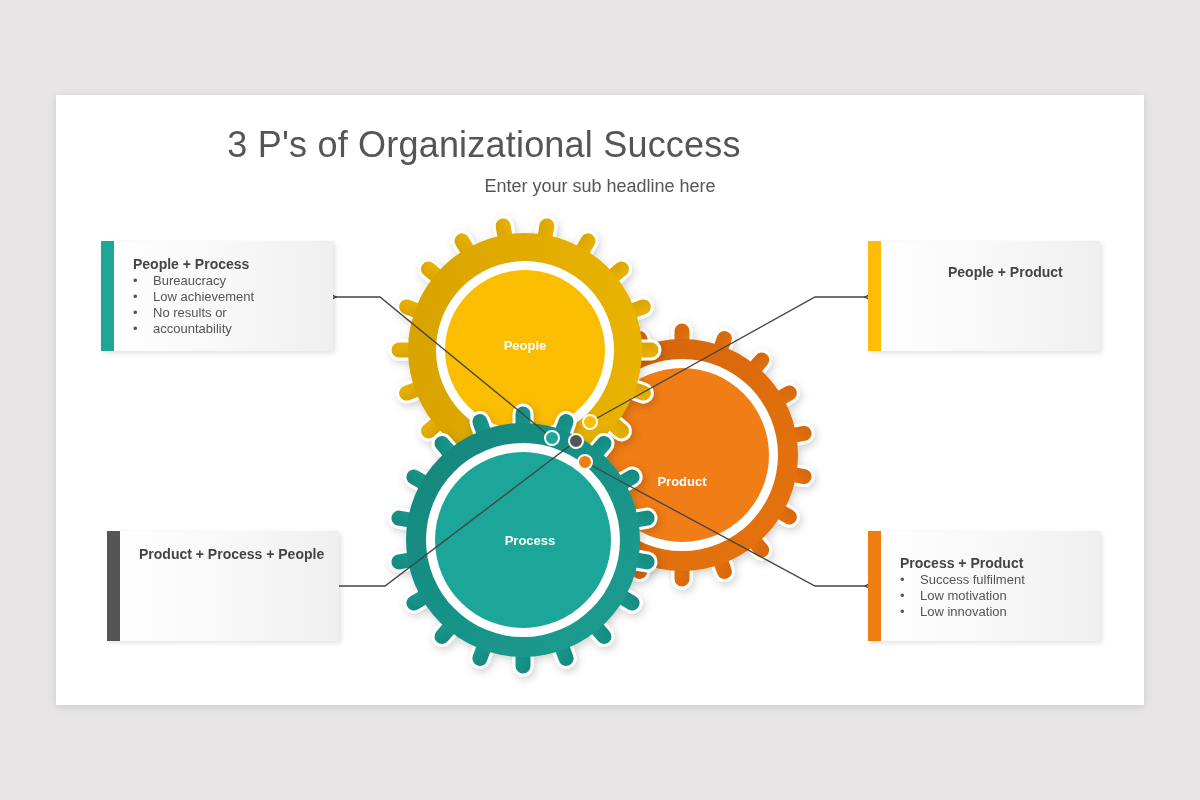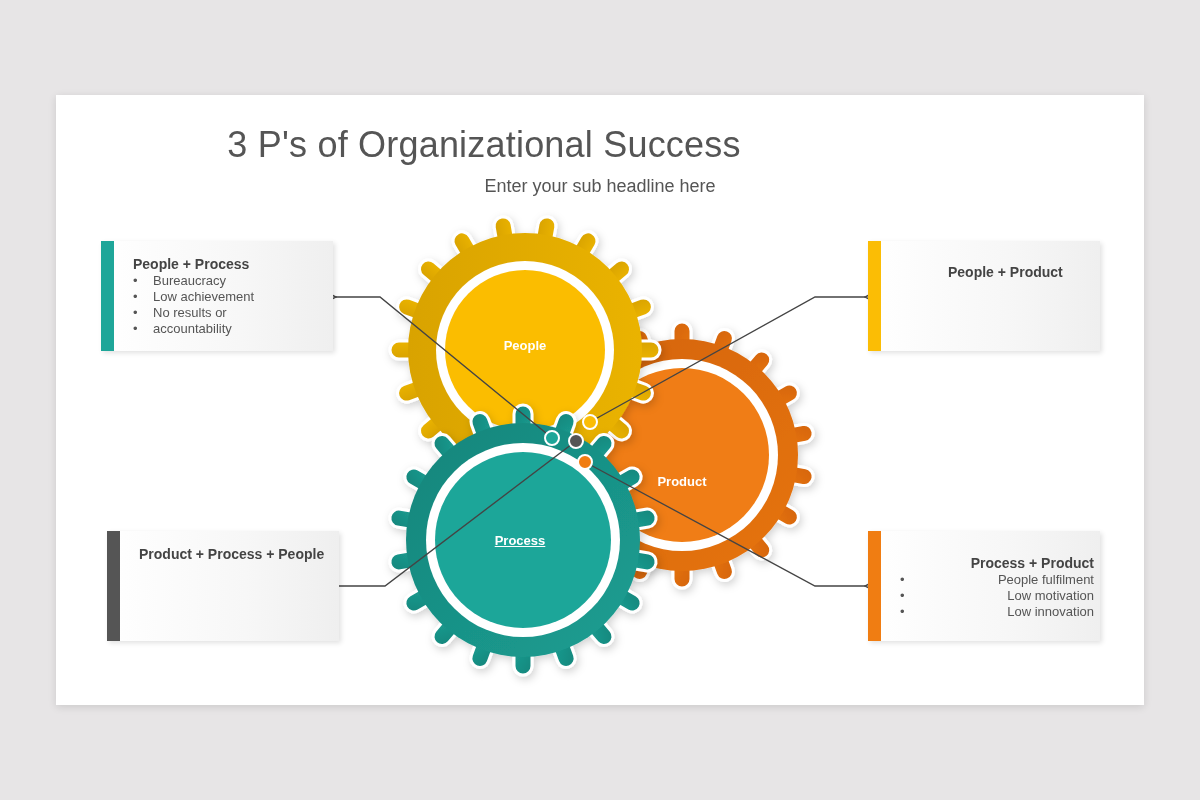--- a/index.html
+++ b/index.html
@@ -151,21 +151,21 @@
   </g>
 
   <circle cx="552" cy="438" r="7" fill="#1ea699" stroke="#fff" stroke-width="2"></circle>
   <circle cx="590" cy="422" r="7" fill="#fbbd05" stroke="#fff" stroke-width="2"></circle>
   <circle cx="576" cy="441" r="7" fill="#555555" stroke="#fff" stroke-width="2"></circle>
   <circle cx="585" cy="462" r="7" fill="#f07d12" stroke="#fff" stroke-width="2"></circle>
 </svg>
 
 <div class="gear-label" style="left:465px; top:338px;">People</div>
 <div class="gear-label" style="left:622px; top:445px;margin-top:29px;">Product</div>
-<div class="gear-label" style="left:460px; top:533px;text-decoration:underline;">Process</div>
+<div class="gear-label" style="left:470px; top:533px;">Process</div>
 
 <div class="card" style="left:101px; top:241px;">
   <div class="bar" style="background:#1ea699;"></div>
   <div class="content">
     <div class="heading">People + Process</div>
     <ul>
       <li>Bureaucracy</li>
       <li>Low achievement</li>
       <li>No results or</li>
       <li>accountability</li>
@@ -180,23 +180,23 @@
   </div>
 </div>
 
 <div class="card" style="left:107px; top:531px;text-decoration:underline;">
   <div class="bar" style="background:#555555;"></div>
   <div class="content">
     <div class="heading">Product + Process + People</div>
   </div>
 </div>
 
-<div class="card" style="left:868px; top:531px;text-align:right;">
+<div class="card" style="left:868px; top:531px;">
   <div class="bar" style="background:#f07d12;"></div>
   <div class="content" style="top:23px;">
     <div class="heading">Process + Product</div>
     <ul>
-      <li>People fulfilment</li>
+      <li>Success fulfilment</li>
       <li>Low motivation</li>
       <li>Low innovation</li>
     </ul>
   </div>
 </div>
 
 </body></html>

